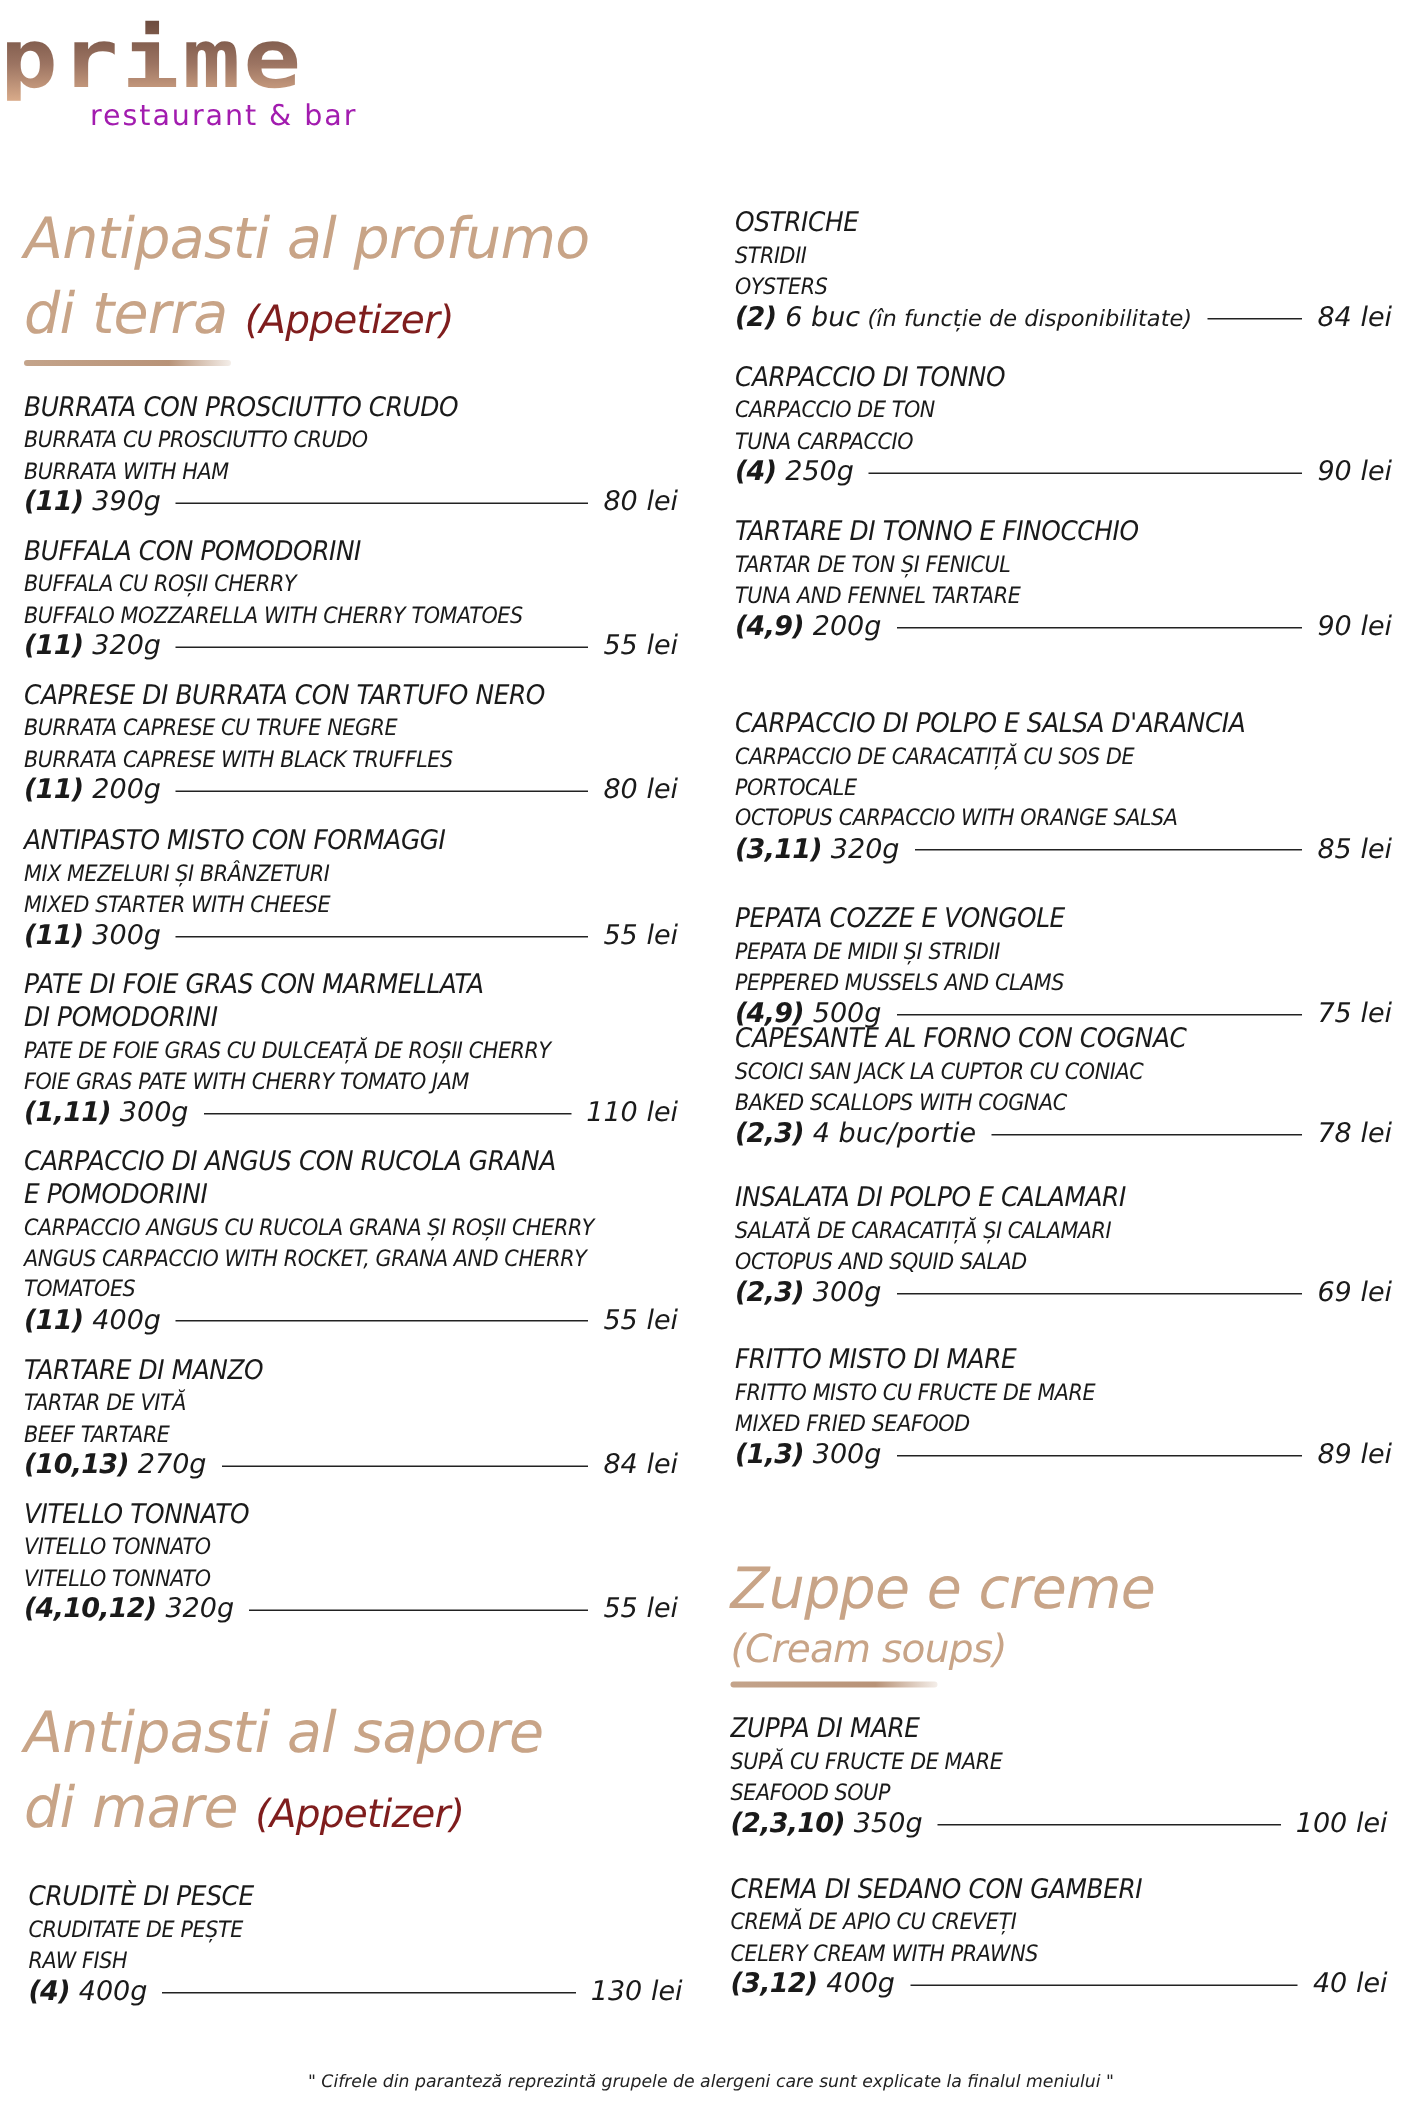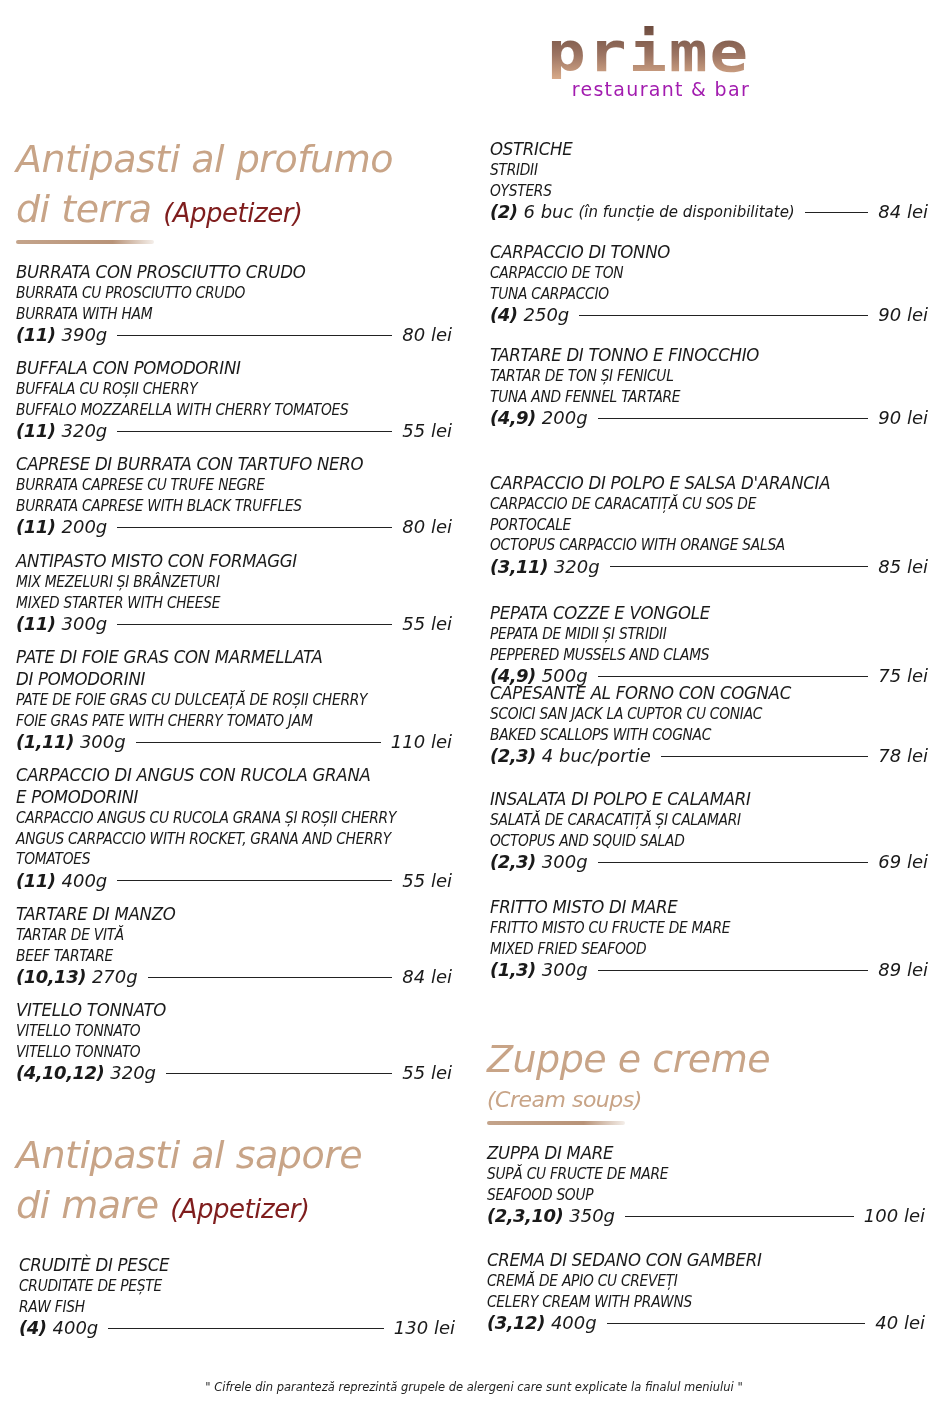--- a/index.html
+++ b/index.html
@@ -1,36 +1,36 @@
 <!DOCTYPE html>
 <html><head>
 <meta charset="utf-8">
 <style>
   html, body { margin: 0; padding: 0; background: #ffffff; }
   body { width: 948px; height: 1406px; position: relative; overflow: hidden;
          font-family: "DejaVu Sans", "Liberation Sans", sans-serif; color: #1a1a1a; }
 
-  .logo { position: absolute; left: 0; top: 8px; width: 750px; text-align: right; margin-top: 12px; }
+  .logo { position: absolute; left: 0; top: 8px; width: 750px; text-align: left; }
   .logo-word { font-family: "DejaVu Sans Mono", monospace; font-weight: bold; font-size: 64px;
                letter-spacing: 2px; line-height: 64px;
                background: linear-gradient(180deg, #6b4a3d 0%, #9c7462 55%, #d9ab8a 100%);
                -webkit-background-clip: text; background-clip: text; color: transparent;
                text-transform: lowercase; display: inline-block; transform: scaleY(0.85); }
   .logo-sub { font-family: "DejaVu Sans", sans-serif; font-size: 19px; letter-spacing: 1.3px;
               color: #a21caf; margin-top: -6px; padding-left: 60px; }
 
   .col { position: absolute; top: 0; }
   .col-left { left: 16px; width: 436px; }
   .col-right { left: 490px; width: 438px; }
 
   .section-title { position: absolute; font-family: "DejaVu Sans", sans-serif; font-style: italic;
                    font-weight: 200; color: #c8a487; font-size: 38px; line-height: 50px;
                    letter-spacing: -0.5px; }
   .section-title .sub { font-size: 26px; color: #7f1d1d; }
-  .section-title .sub-line { font-size: 22px; display: block; line-height: 32px; }
+  .section-title .sub-line { font-size: 26px; display: block; line-height: 32px; }
   .brush { position: absolute; height: 4px; width: 138px; border-radius: 3px;
            background: linear-gradient(90deg, #c4a48b 0%, #b89378 70%, rgba(200,170,145,0.2) 100%); }
 
   .item { position: absolute; width: 100%; font-style: italic; }
   .item .it { font-size: 18px; line-height: 22px; letter-spacing: -0.3px; color: #1a1a1a;
               font-family: "DejaVu Sans", sans-serif; font-weight: 300; transform: scaleX(0.92);
               transform-origin: left; white-space: nowrap; }
   .item .ro, .item .en { font-size: 15px; line-height: 20.5px; letter-spacing: -0.3px;
               font-family: "DejaVu Sans", sans-serif; transform: scaleX(0.92); transform-origin: left;
               white-space: nowrap; }

